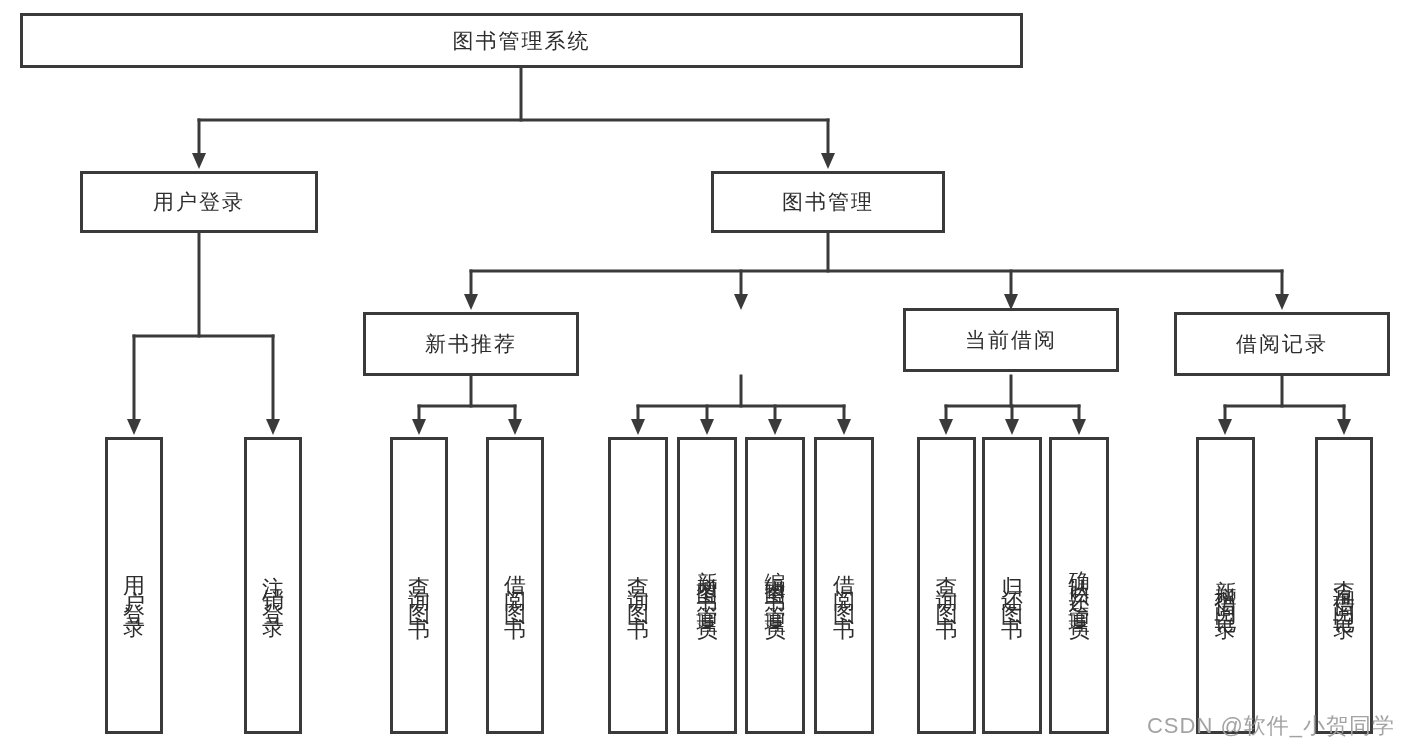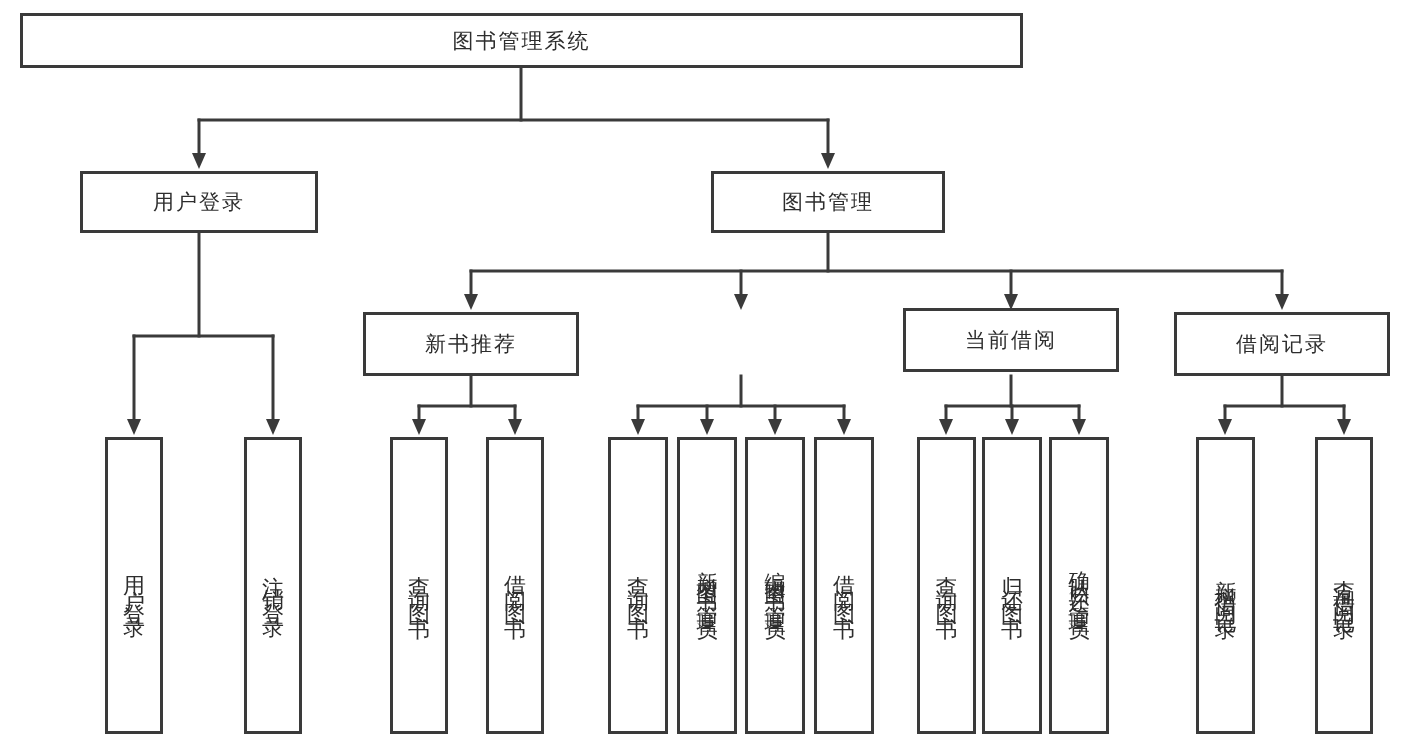--- a/index.html
+++ b/index.html
@@ -156,14 +156,15 @@
     <span class="vtext">确认归还（管理员）</span>
   </div>
 
   <div class="box leaf t6" style="left:1196px;top:437px;width:59px;height:297px">
     <span class="vtext">新增借阅记录</span>
   </div>
   <div class="box leaf t6" style="left:1315px;top:437px;width:58px;height:297px">
     <span class="vtext">查询借阅记录</span>
   </div>
 
+  <div class="watermark">CSDN @软件_小贺同学</div>
 
 </div>
 
 </body></html>

